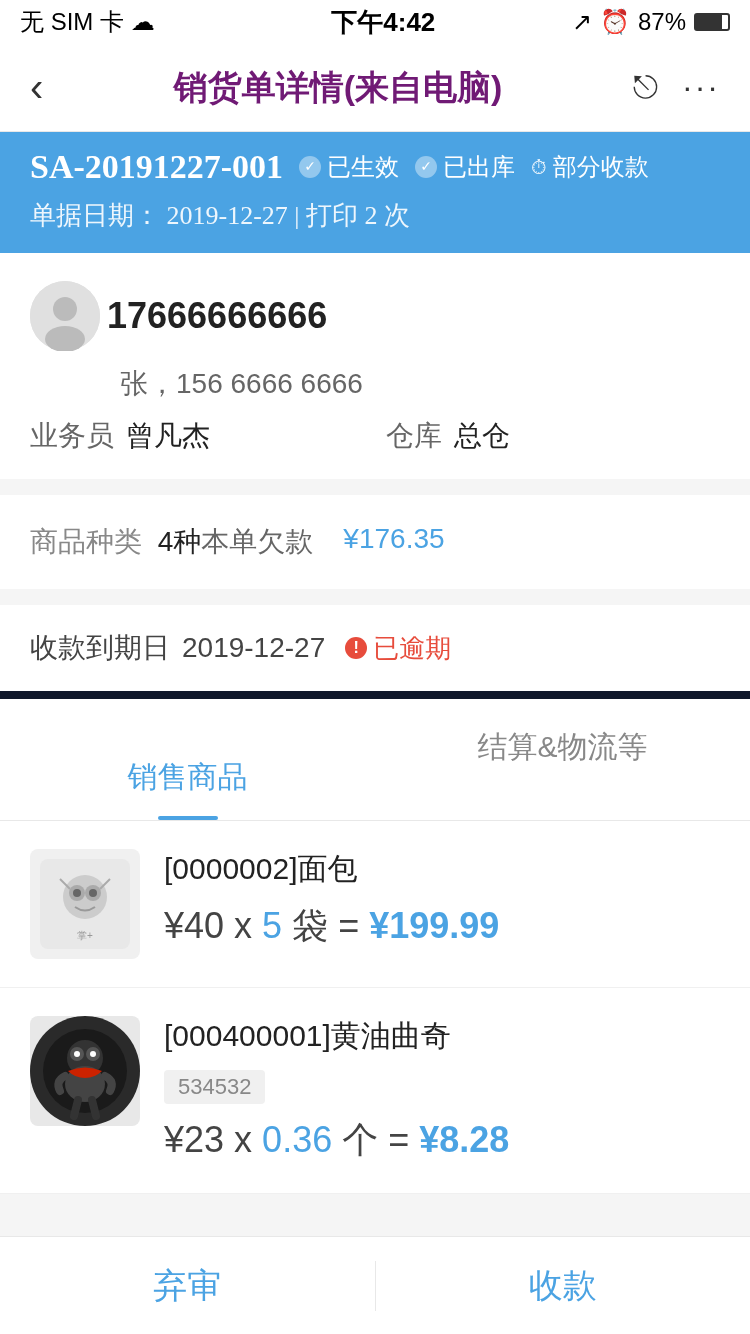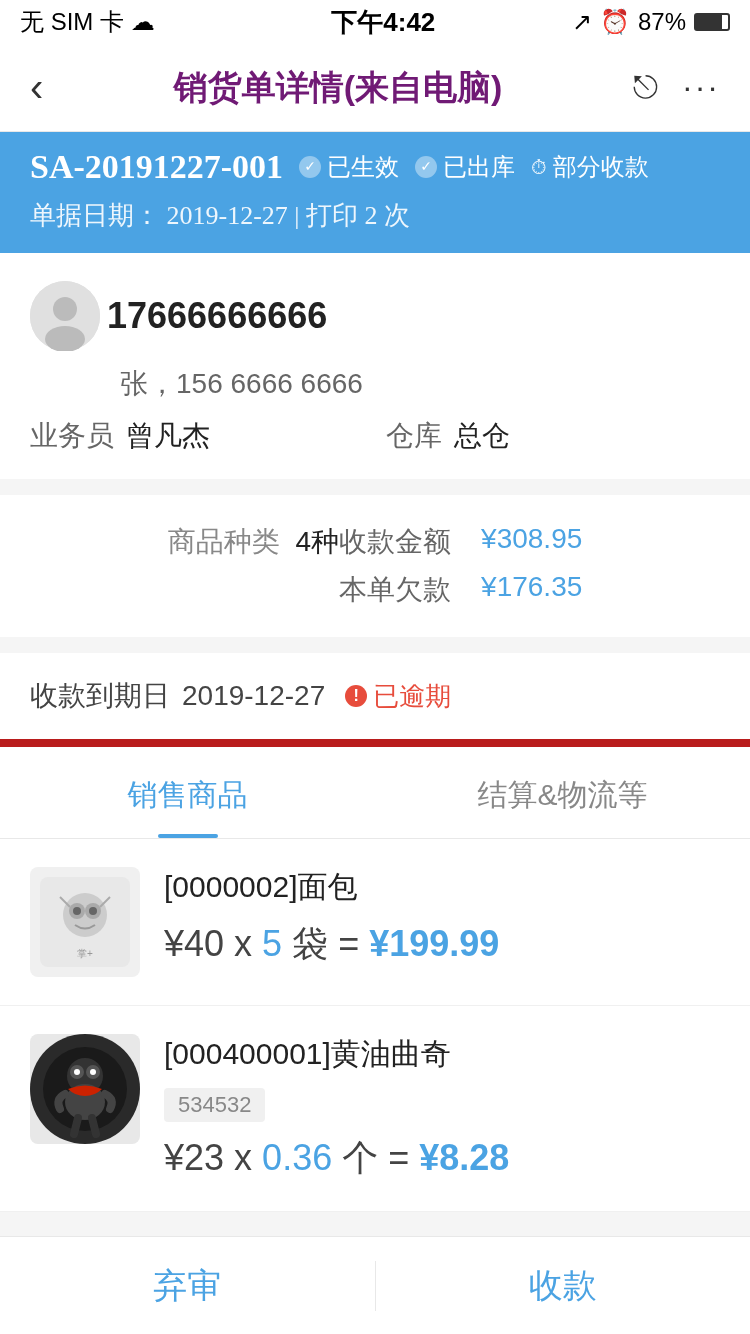--- a/index.html
+++ b/index.html
@@ -136,21 +136,21 @@
     .meta-item { display: flex; align-items: center; gap: 12px; }
     .meta-label { color: #666; }
     .meta-value { color: #222; }
 
     
     .summary-section {
       background: #fff;
       padding: 28px 30px;
       margin-bottom: 16px;
       display: flex;
-      justify-content: center;
+      justify-content: flex-start;
       align-items: flex-start;
     }
     .summary-left { font-size: 28px; color: #444; }
     .summary-label { color: #888; }
     .summary-count { color: #222; font-weight: 500; margin-left: 8px; }
     .summary-right { text-align: right; }
     .summary-row {
       display: flex;
       justify-content: space-between;
       gap: 30px;
@@ -164,21 +164,21 @@
     
     .due-section {
       background: #fff;
       padding: 24px 30px;
       margin-bottom: 0;
       display: flex;
       align-items: center;
       gap: 12px;
       font-size: 28px;
       color: #444;
-      border-bottom: 8px solid #b91c1c;
+      border-bottom: 8px solid #0f172a;
     }
     .overdue-badge {
       display: inline-flex;
       align-items: center;
       gap: 6px;
       color: #e74c3c;
       font-size: 26px;
       margin-left: 8px;
     }
     .overdue-dot {
@@ -205,20 +205,21 @@
       text-align: center;
       padding: 28px 0 22px;
       font-size: 30px;
       color: #888;
       position: relative;
       cursor: pointer;
     }
     .tab.active {
       color: #4BA3E3;
       font-weight: 500;
+      margin-top: 30px;
     }
     .tab.active::after {
       content: '';
       position: absolute;
       bottom: 0;
       left: 50%;
       transform: translateX(-50%);
       width: 60px;
       height: 4px;
       background: #4BA3E3;
@@ -363,24 +364,20 @@
     </div>
   </div>
 </div>
 
 <div class="summary-section">
   <div class="summary-left">
     <span class="summary-label">商品种类</span>
     <span class="summary-count">4种</span>
   </div>
   <div class="summary-right">
-    <div class="summary-row">
-      <span class="amount-label">收款金额</span>
-      <span class="amount-value">¥308.95</span>
-    </div>
     <div class="summary-row">
       <span class="amount-label">本单欠款</span>
       <span class="amount-value">¥176.35</span>
     </div>
   </div>
 </div>
 
 <div class="due-section">
   <span>收款到期日</span>
   <span>2019-12-27</span>

